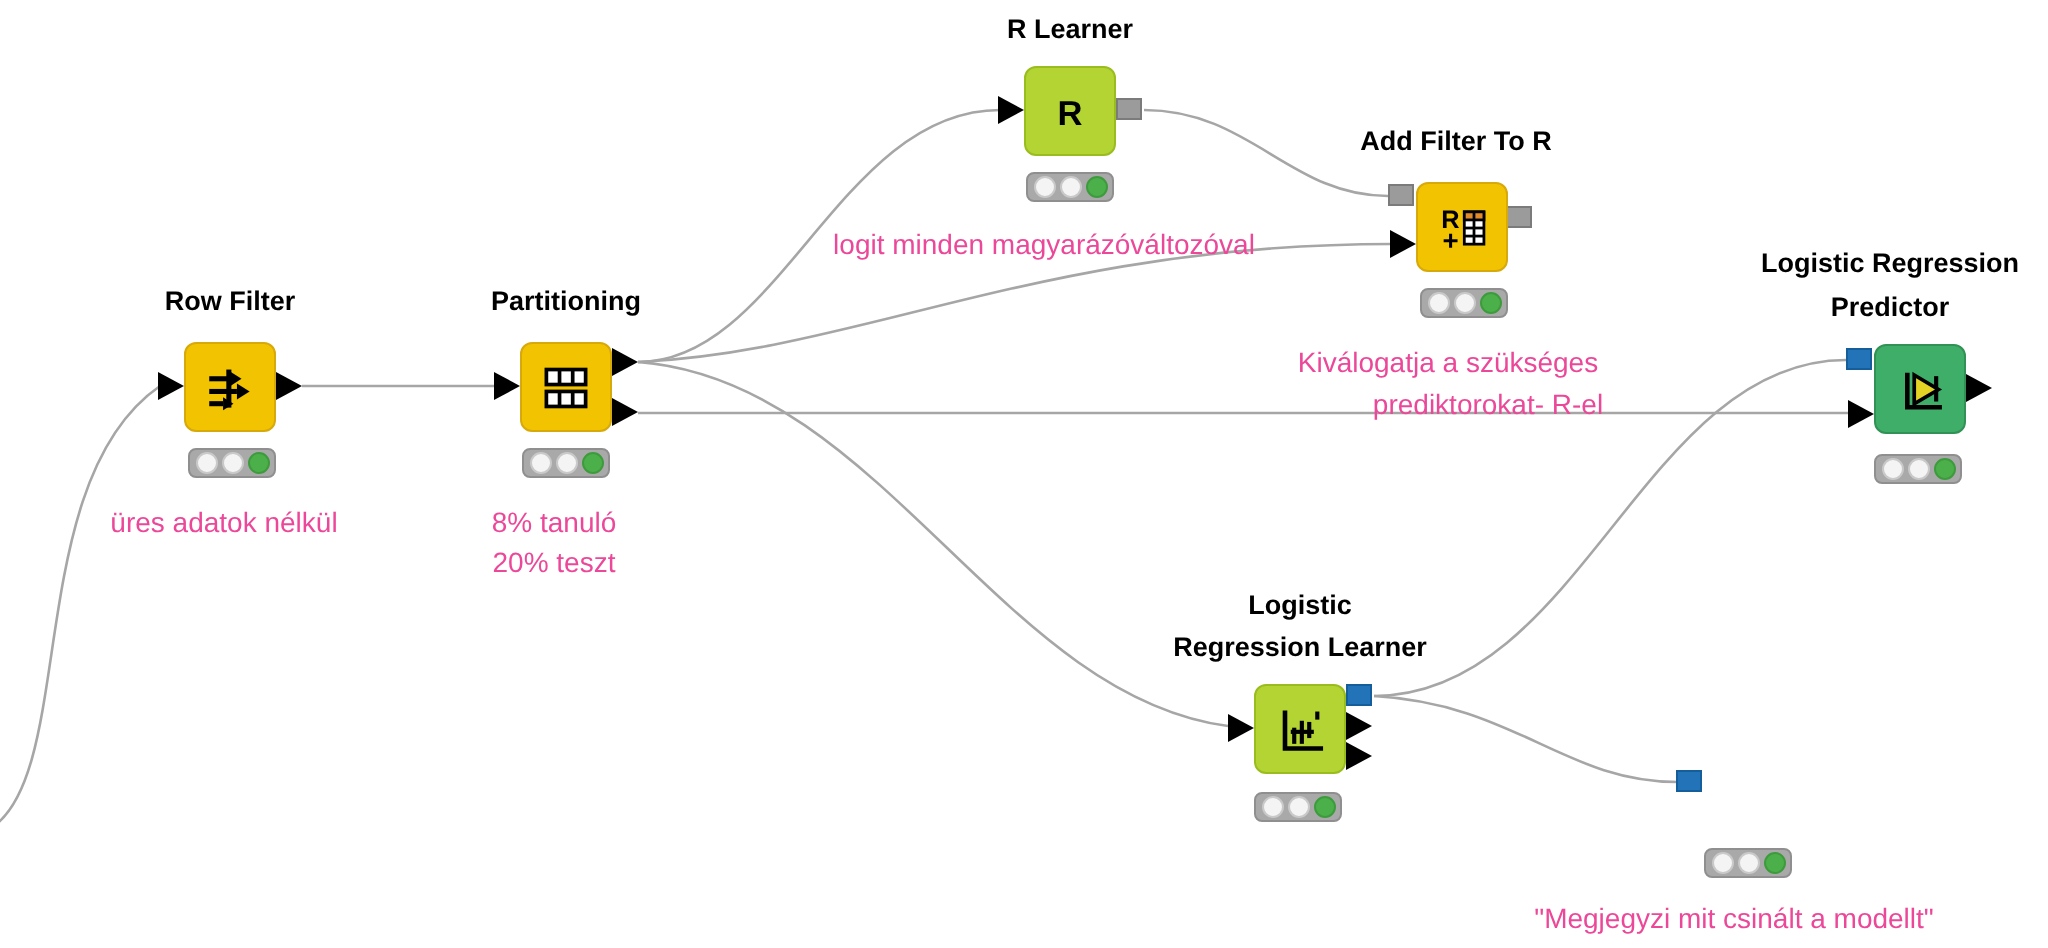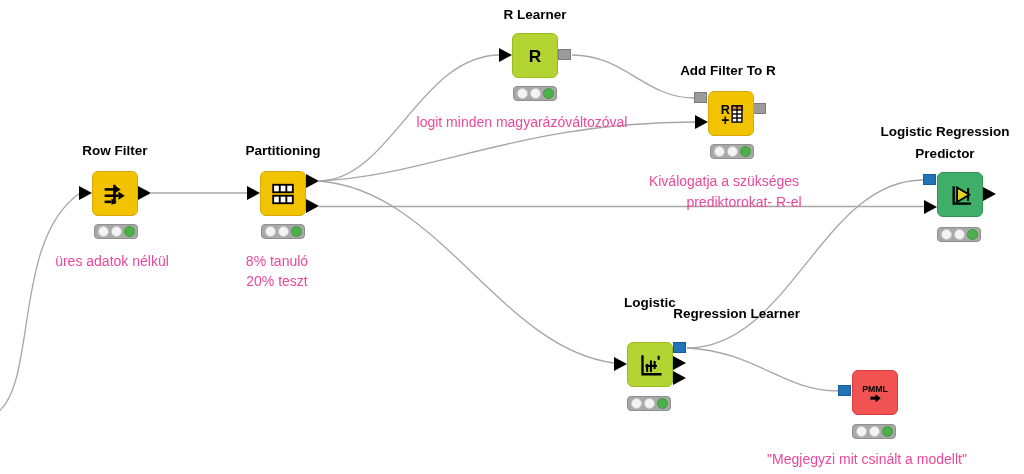--- a/index.html
+++ b/index.html
@@ -147,21 +147,21 @@
       <polygon points="10.5,6.5 21,12.8 10.5,19" fill="#E3D324" stroke="#000" stroke-width="1.6"></polygon>
     </svg>
   </div>
   <div class="light" style="left:937px;top:227px;">
     <span class="dot dot-off"></span>
       <span class="dot dot-off"></span>
       <span class="dot dot-green"></span>
   </div>
 
   <div class="node-title" style="left:500px;top:292px;">Logistic</div>
-  <div class="node-title" style="left:500px;top:303px;text-align:right;">Regression Learner</div>
+  <div class="node-title" style="left:500px;top:313px;">Regression Learner</div>
   <div class="tri" style="left:614px;top:357px;"></div>
   <div class="sq sq-blue" style="left:673px;top:342px;"></div>
   <div class="tri" style="left:673px;top:356px;"></div>
   <div class="tri" style="left:673px;top:371px;"></div>
   <div class="node lime" style="left:627px;top:342px;">
     <svg width="30" height="30" viewBox="0 0 26 26">
       <path d="M6.5 4.5 V21 H23" stroke="#000" stroke-width="2" fill="none"></path>
       <g stroke="#000" stroke-width="1.8">
         <line x1="10.5" y1="12" x2="10.5" y2="19"></line>
         <line x1="13.8" y1="9" x2="13.8" y2="19"></line>
@@ -171,29 +171,20 @@
       </g>
     </svg>
   </div>
   <div class="light" style="left:627px;top:396px;">
     <span class="dot dot-off"></span>
       <span class="dot dot-off"></span>
       <span class="dot dot-green"></span>
   </div>
 
   <div class="sq sq-blue" style="left:838px;top:385px;"></div>
-  <div class="node red" style="left:852px;top:370px;">
-    <svg width="30" height="30" viewBox="0 0 26 26">
-      <text x="13" y="12" font-size="7.5" font-weight="bold" text-anchor="middle" fill="#000" font-family="Liberation Mono, monospace">PMML</text>
-      <g fill="#000" stroke="#000">
-        <line x1="9" y1="17.5" x2="14" y2="17.5" stroke-width="2.6"></line>
-        <polygon points="13.5,14 18,17.5 13.5,21" stroke-width="0"></polygon>
-      </g>
-    </svg>
-  </div>
   <div class="light" style="left:852px;top:424px;">
     <span class="dot dot-off"></span>
       <span class="dot dot-off"></span>
       <span class="dot dot-green"></span>
   </div>
   <div class="node-caption" style="left:707px;top:449px;">"Megjegyzi mit csinált a modellt"</div>
 
 </div>
 
 </body></html>

